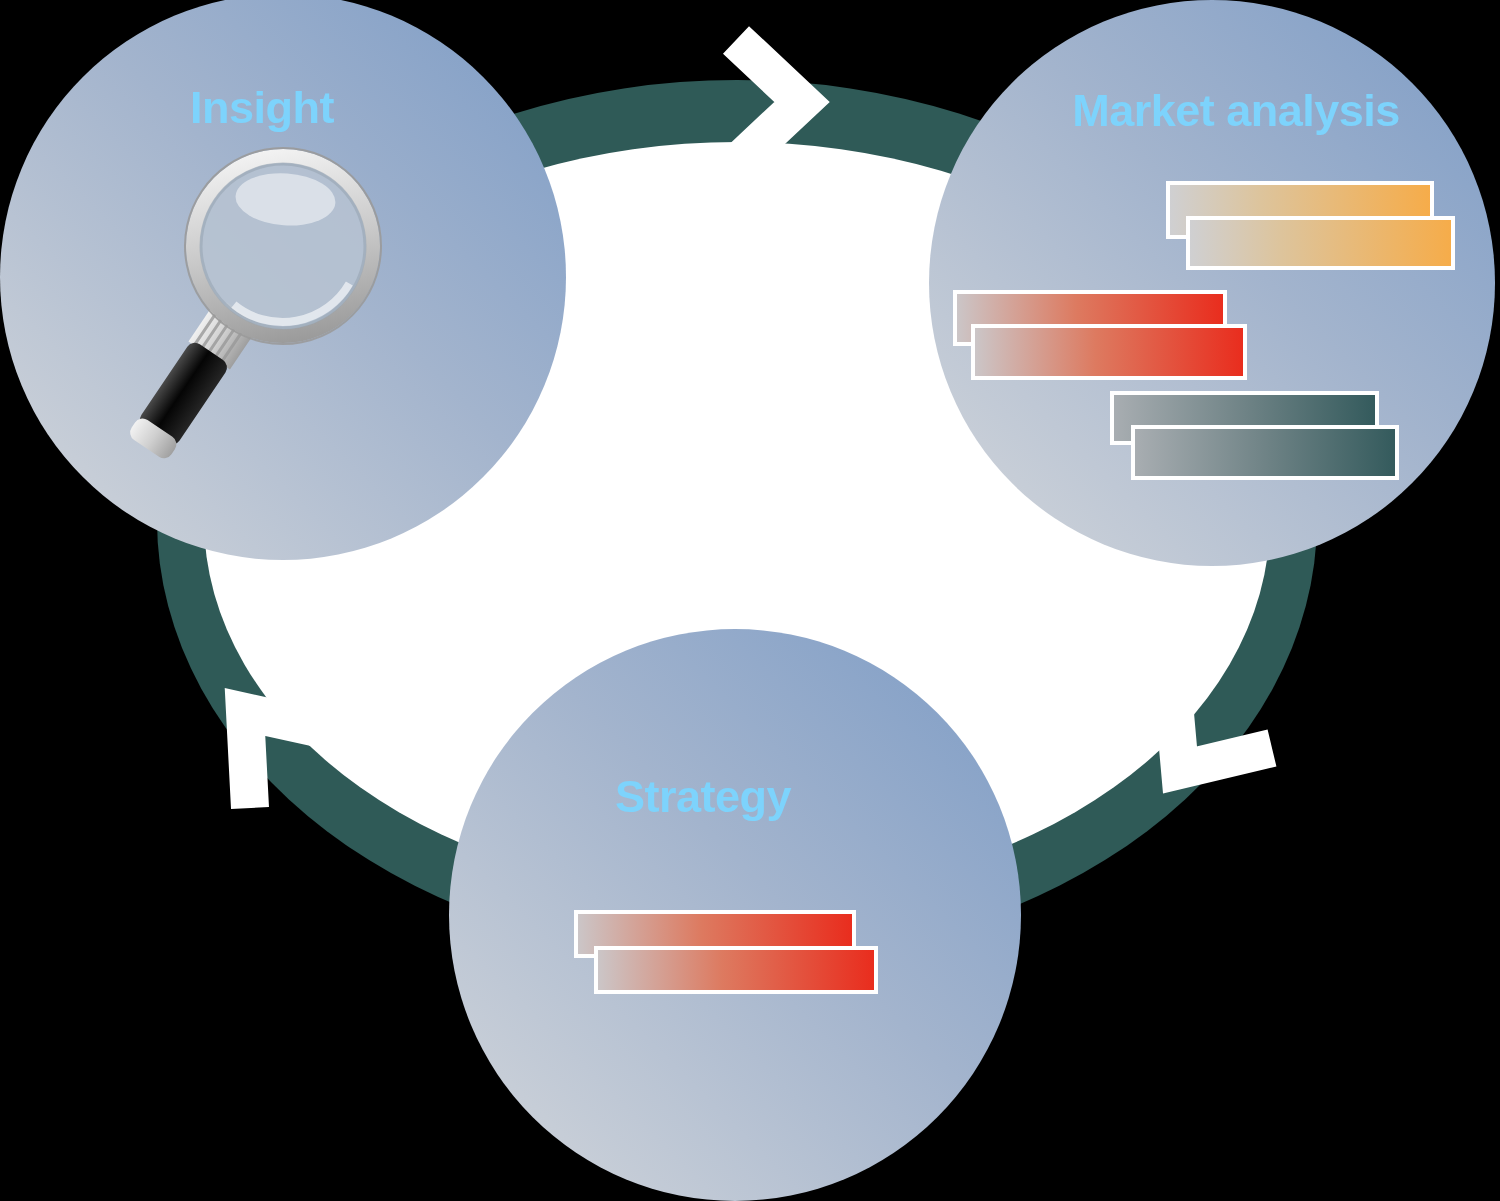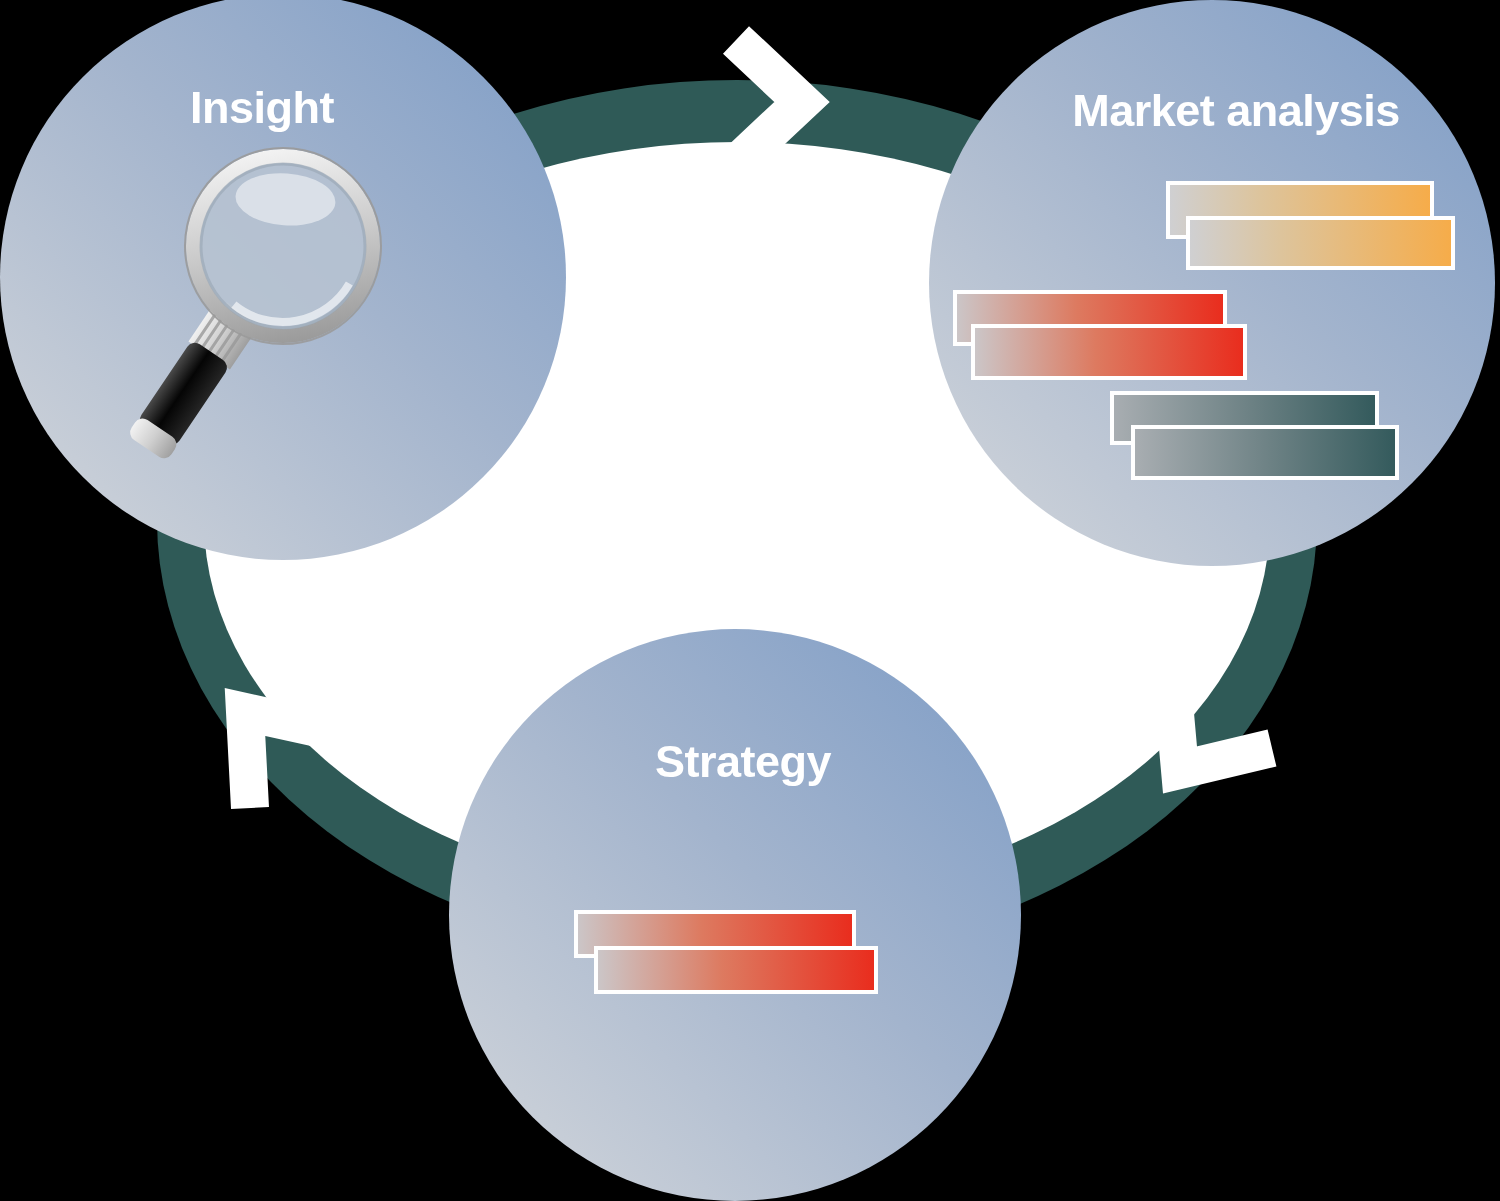--- a/index.html
+++ b/index.html
@@ -7,21 +7,21 @@
     position:relative;
     width:1500px;height:1201px;
     overflow:hidden;
     background:#000;
     font-family:"Liberation Sans", sans-serif;
   }
   .stage svg{position:absolute;left:0;top:0;}
   .node-label{
     position:absolute;
     transform:translate(-50%,-50%);
-    color:#ffffff;
+    color:#7dd3fc;
     font-weight:bold;
     font-size:45px;
     line-height:56px;
     text-align:center;
     white-space:nowrap;
     letter-spacing:-0.5px;
   }
 </style>
 </head>
 <body>
@@ -118,17 +118,17 @@
 
       <ellipse cx="0" cy="0" rx="50" ry="26" transform="translate(-24,-40) rotate(-30)" fill="#ffffff" opacity="0.5"></ellipse>
       <path d="M -8 76 A 77 77 0 0 0 76 -6" fill="none" stroke="#ffffff" stroke-width="8" opacity="0.6"></path>
     </g>
   </svg>
 
   <div class="node-label" style="left:262px;top:108px;">Insight</div>
 
   <div class="node-label" style="left:1236px;top:111px;">Market analysis</div>
 
-  <div class="node-label" style="left:703px;top:762px;margin-left:40px;">
+  <div class="node-label" style="left:703px;top:797px;">
     <div>Strategy</div>
   </div>
 
 </div>
 
 </body></html>

